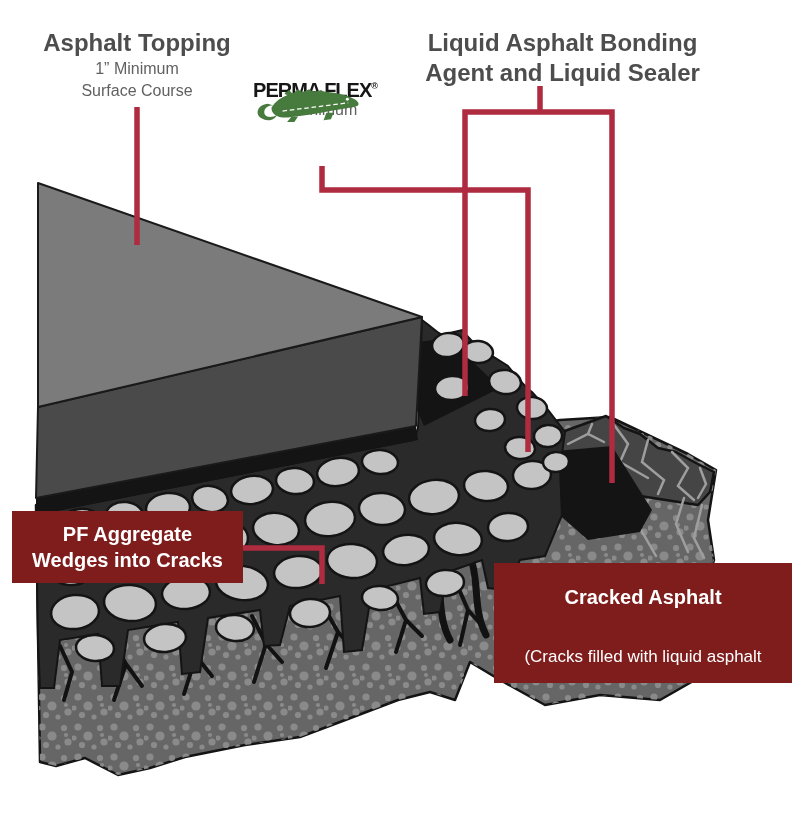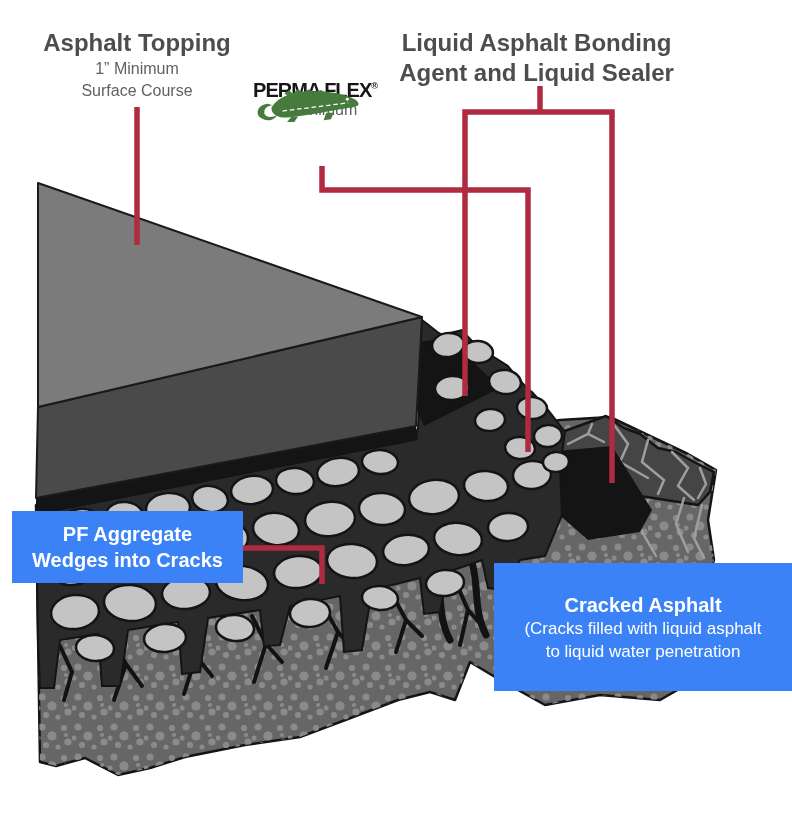--- a/index.html
+++ b/index.html
@@ -5,31 +5,31 @@
   html,body{margin:0;padding:0;background:#ffffff;}
   .stage{
     position:relative;width:792px;height:814px;background:#fff;overflow:hidden;
     font-family:"Liberation Sans",sans-serif;
   }
   .stage svg{position:absolute;left:0;top:0;}
   .label{position:absolute;text-align:center;color:#4d4d4d;}
   .label .title{font-size:24px;font-weight:bold;line-height:1.25;color:#4d4d4d;}
   .label .sub{font-size:16px;color:#616161;line-height:1.35;}
   .label-topping{left:17px;top:28px;width:240px;}
-  .label-bonding{left:394px;top:28px;width:285px;}
+  .label-bonding{left:420px;top:28px;width:285px;}
   .logo-block{position:absolute;left:248px;top:80px;width:135px;text-align:center;}
   .logo-brand{font-size:20px;font-weight:900;color:#161616;letter-spacing:-1px;line-height:1;}
   .logo-brand sup{font-size:9px;letter-spacing:0;}
   .logo-note{font-size:16px;color:#616161;margin-top:1px;}
-  .badge{position:absolute;background:#3b82f6;color:#ffffff;text-align:center;}
+  .badge{position:absolute;background:#7f1d1d;color:#ffffff;text-align:center;}
   .badge-pf{left:12px;top:511px;width:231px;height:72px;display:flex;flex-direction:column;justify-content:center;}
   .badge-pf .bline{font-size:20px;font-weight:bold;line-height:1.3;}
-  .badge-cracked{left:494px;top:563px;width:298px;height:116px;padding-top:12px;}
+  .badge-cracked{left:494px;top:563px;width:298px;height:116px;padding-top:4px;}
   .badge-cracked .btitle{font-size:20px;font-weight:bold;margin-top:17px;line-height:1.3;}
-  .badge-cracked .bsub{font-size:17px;line-height:1.35;}
+  .badge-cracked .bsub{font-size:17px;line-height:1.35;margin-top:36px;}
 </style>
 </head>
 <body>
 
 <div class="stage">
 
   <svg width="792" height="814" viewBox="0 0 792 814">
     <defs>
       <pattern id="peb" width="36" height="30" patternUnits="userSpaceOnUse">
         <g fill="#8c8c8c">

